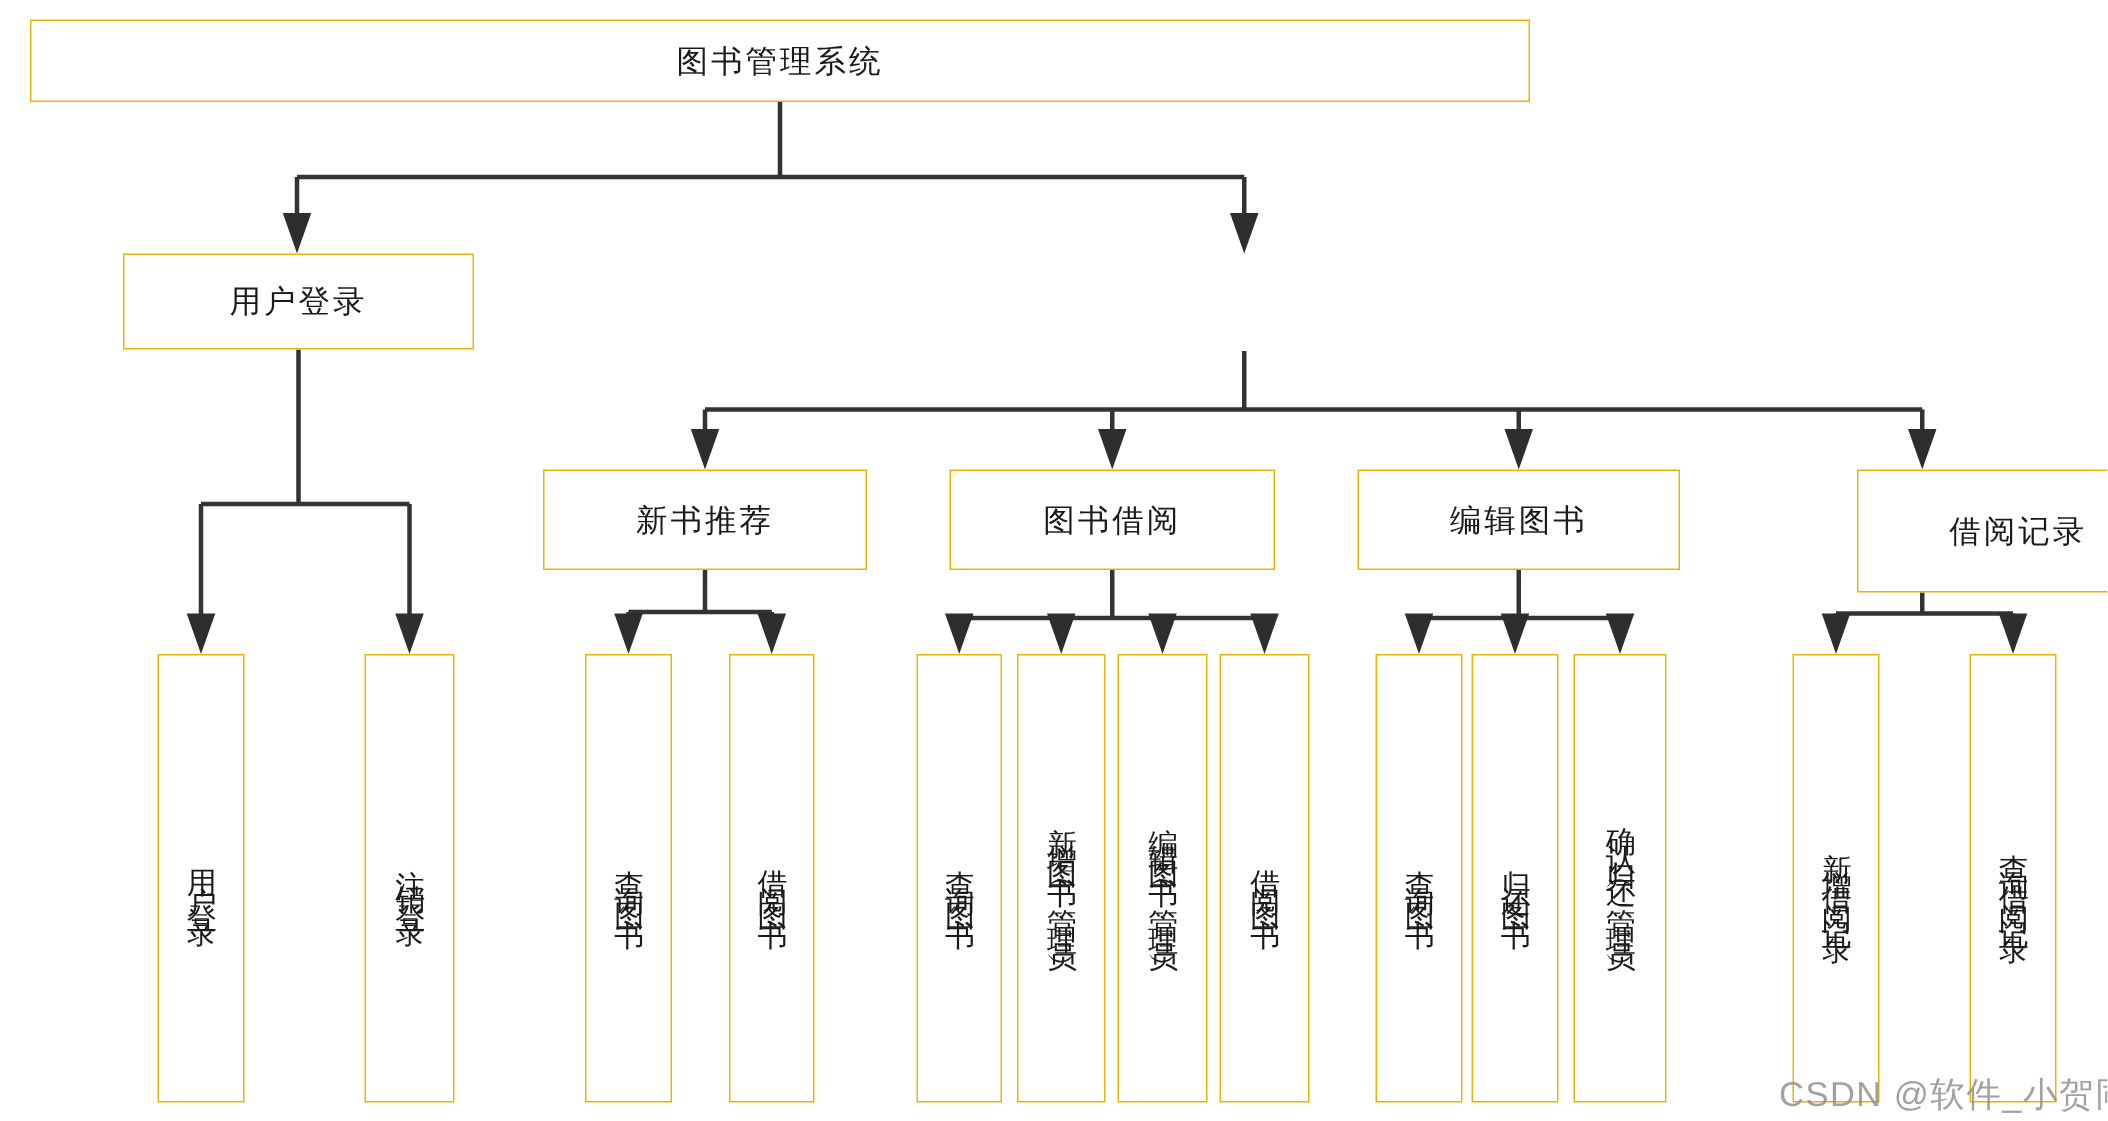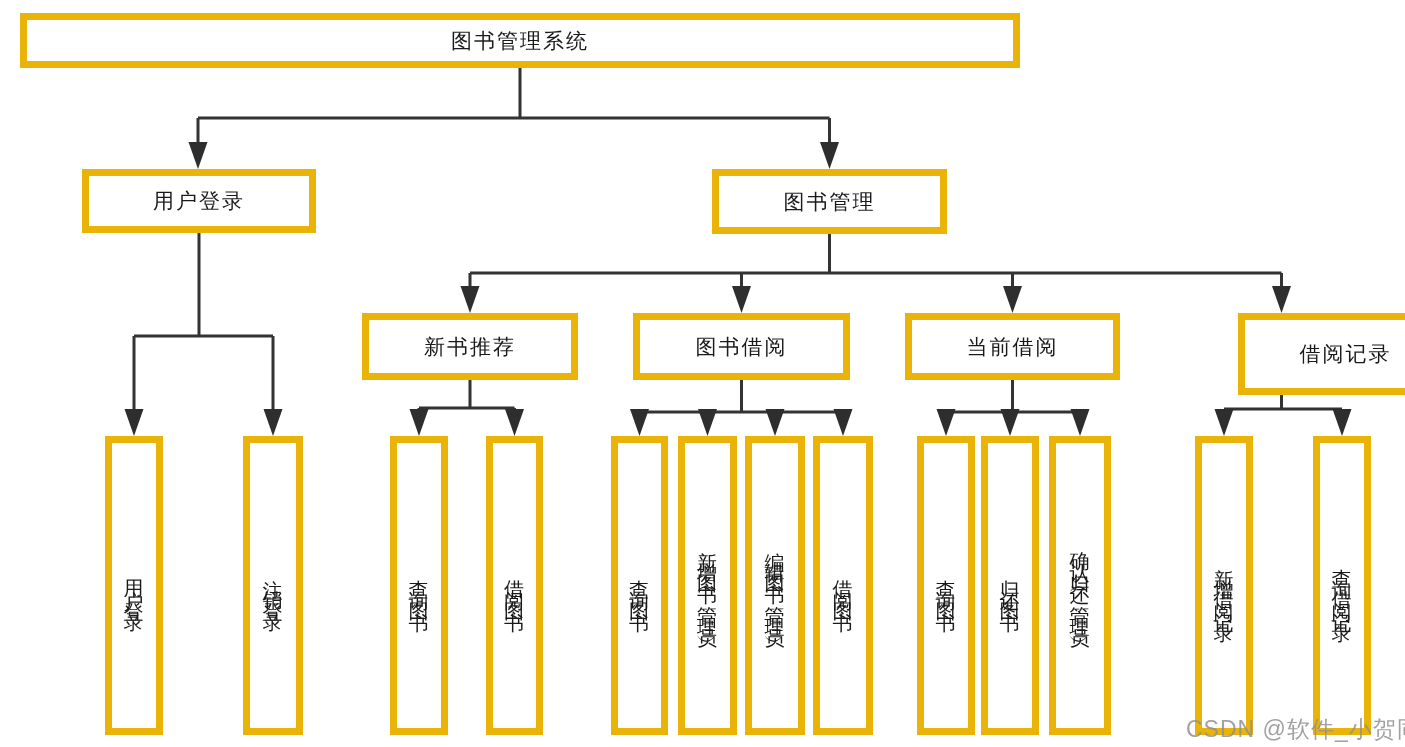--- a/index.html
+++ b/index.html
@@ -28,21 +28,21 @@
     stroke-width: 3;
   }
   .arrow {
     fill: #2e2e2e;
     stroke: none;
   }
   .node {
     position: absolute;
     box-sizing: border-box;
     background: #ffffff;
-    border: 7px solid #eab308;
+    border: 1px solid #eab308;
     display: flex;
     align-items: center;
     justify-content: center;
     color: #1a1a1a;
     z-index: 2;
   }
   .node.h span {
     font-size: 21px;
     letter-spacing: 2px;
     white-space: nowrap;
@@ -100,32 +100,29 @@
     <polygon class="arrow" points="1332.5,409 1351.5,409 1342,436"></polygon>
   </svg>
 
   <div class="node h" style="left:20px; top:13px; width:1000px; height:55px;">
     <span>图书管理系统</span>
   </div>
 
   <div class="node h" style="left:82px; top:169px; width:234px; height:64px;">
     <span>用户登录</span>
   </div>
-  <div class="node h" style="left:712px; top:169px; width:235px; height:65px;">
-    <span>图书管理</span>
-  </div>
 
   <div class="node h" style="left:633px; top:313px; width:217px; height:67px;">
     <span>图书借阅</span>
   </div>
   <div class="node h" style="left:362px; top:313px; width:216px; height:67px;">
     <span>新书推荐</span>
   </div>
   <div class="node h" style="left:905px; top:313px; width:215px; height:67px;">
-    <span>当前借阅</span>
+    <span>编辑图书</span>
   </div>
   <div class="node h" style="left:1238px; top:313px; width:215px; height:82px;">
     <span>借阅记录</span>
   </div>
 
   <div class="node v" style="left:105px; top:436px; width:58px; height:299px;">
     <span>用户登录</span>
   </div>
   <div class="node v" style="left:243px; top:436px; width:60px; height:299px;">
     <span>注销登录</span>

